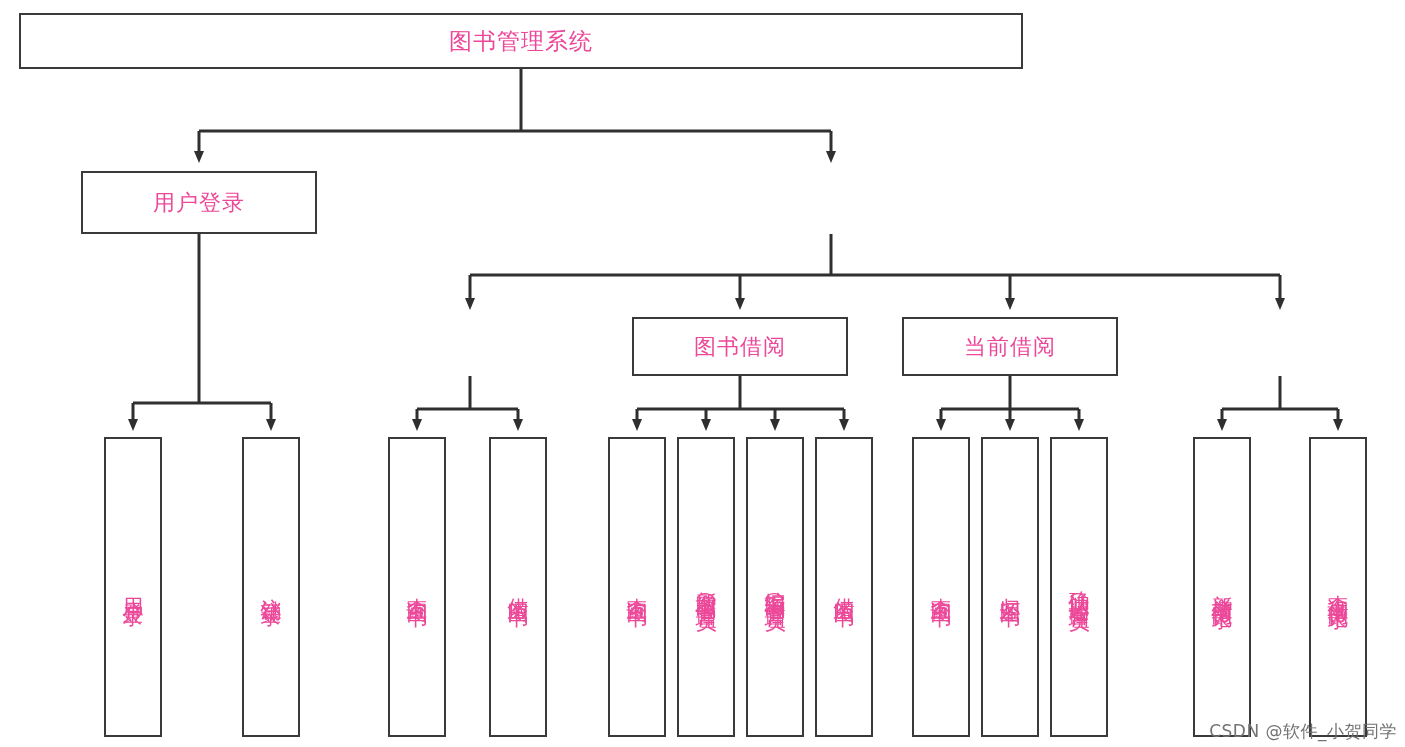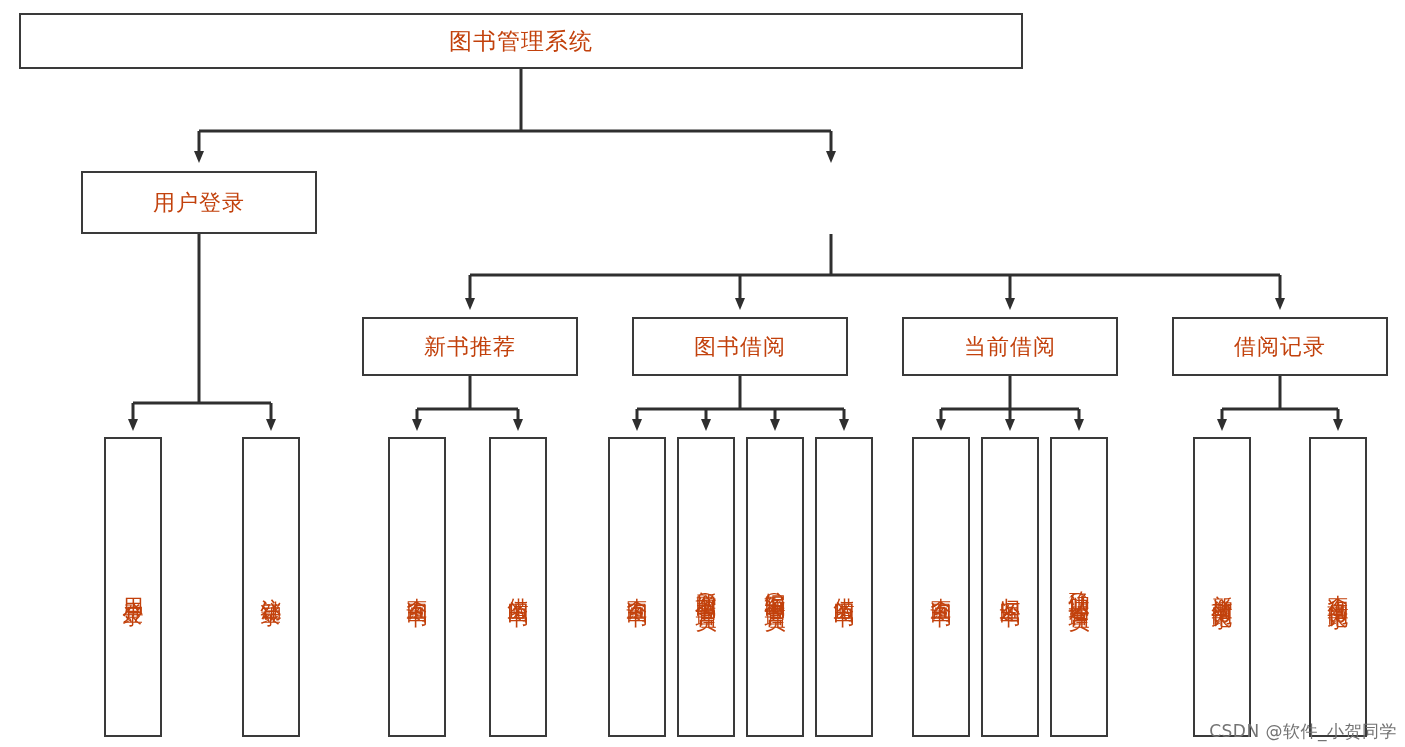--- a/index.html
+++ b/index.html
@@ -26,21 +26,21 @@
     pointer-events: none;
   }
   .node {
     position: absolute;
     box-sizing: border-box;
     background: #ffffff;
     border: 2px solid #3a3a3a;
     display: flex;
     align-items: center;
     justify-content: center;
-    color: #c2410c;
+    color: #ec4899;
   }
   .node.horiz {
     font-size: 22px;
     letter-spacing: 1px;
   }
   .node.root {
     font-size: 23px;
   }
   .node.leaf {
     font-size: 21px;
@@ -123,35 +123,29 @@
 
   <div class="node root horiz" style="left:19px; top:13px; width:1004px; height:56px;">
     <span>图书管理系统</span>
   </div>
 
   <div class="node horiz" style="left:81px; top:171px; width:236px; height:63px;">
     <span>用户登录</span>
   </div>
 
 
-  <div class="node horiz" style="left:362px; top:317px; width:216px; height:59px;">
-    <span>新书推荐</span>
-  </div>
 
   <div class="node horiz" style="left:632px; top:317px; width:216px; height:59px;">
     <span>图书借阅</span>
   </div>
 
   <div class="node horiz" style="left:902px; top:317px; width:216px; height:59px;">
     <span>当前借阅</span>
   </div>
 
-  <div class="node horiz" style="left:1172px; top:317px; width:216px; height:59px;">
-    <span>借阅记录</span>
-  </div>
 
   <div class="node leaf" style="left:104px; top:437px; width:58px; height:300px;">
     <span class="vlabel">用户登录</span>
   </div>
 
   <div class="node leaf" style="left:242px; top:437px; width:58px; height:300px;">
     <span class="vlabel">注销登录</span>
   </div>
 
   <div class="node leaf" style="left:388px; top:437px; width:58px; height:300px;">

